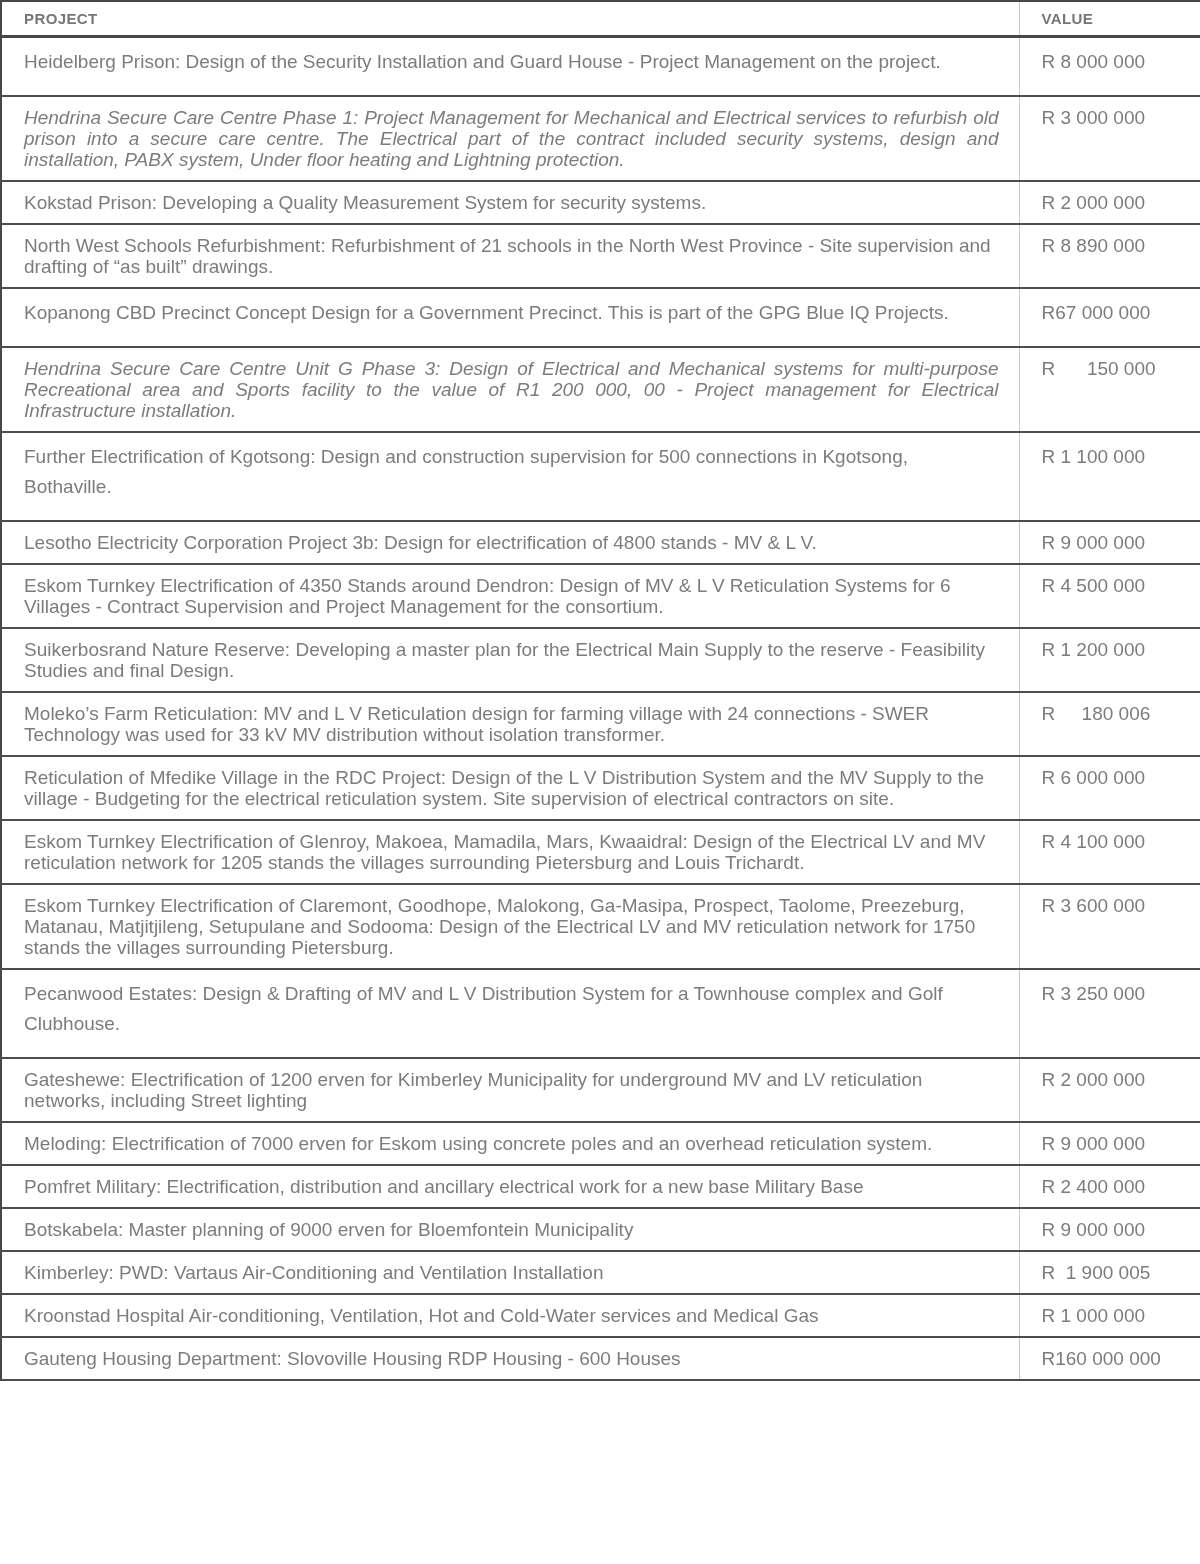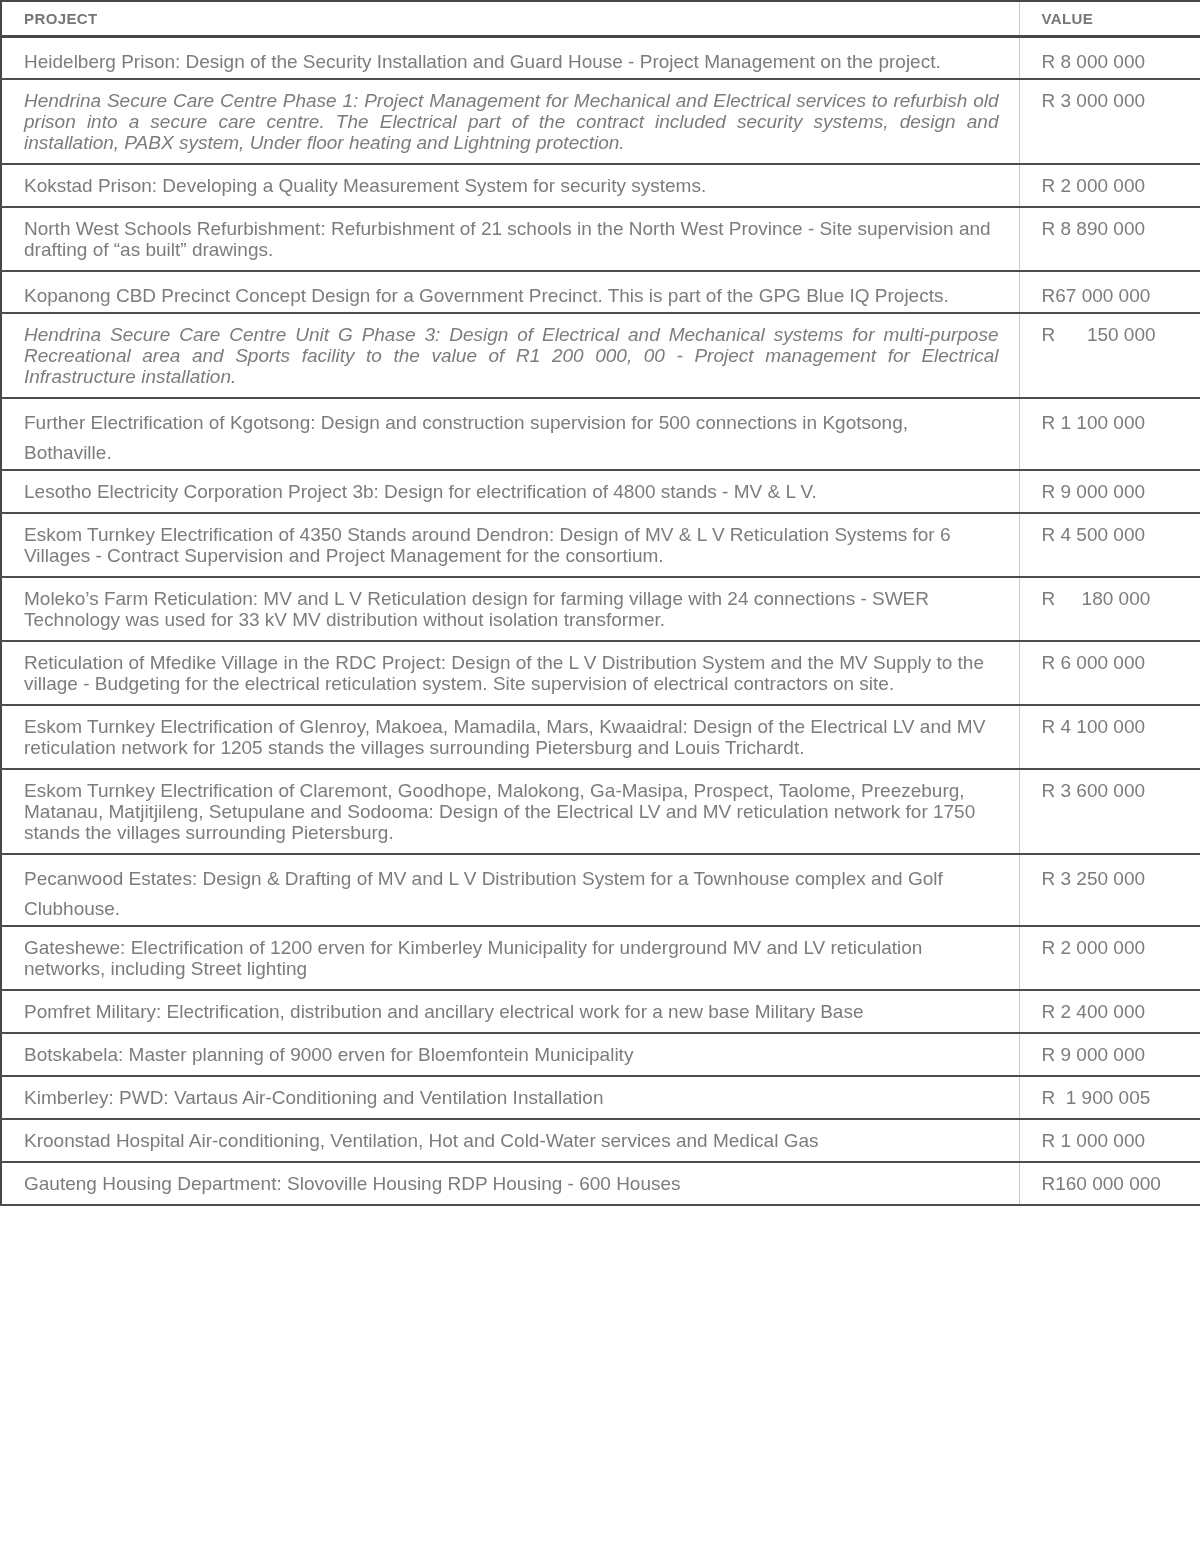--- a/index.html
+++ b/index.html
@@ -50,21 +50,21 @@
   td.cell-project.justify { text-align: justify; font-style: italic; }
   td.cell-value {
     padding: 10px 4px 10px 22px;
     line-height: 21px;
     white-space: pre;
   }
   tr.wide td.cell-project,
   tr.wide td.cell-value {
     line-height: 30px;
     padding-top: 9px;
-    padding-bottom: 1px;
+    padding-bottom: 18px;
   }
 </style>
 </head>
 <body>
 
 <div class="page">
   <table class="projects">
     <colgroup>
       <col class="c-project">
       <col class="c-value">
@@ -106,42 +106,50 @@
   </tr>
         <tr>
     <td class="cell-project">Lesotho Electricity Corporation Project 3b: Design for electrification of 4800 stands - MV &amp; L V.</td>
     <td class="cell-value">R 9 000 000</td>
   </tr>
         <tr>
     <td class="cell-project">Eskom Turnkey Electrification of 4350 Stands around Dendron: Design of MV &amp; L V Reticulation Systems for 6 Villages - Contract Supervision and Project Management for the consortium.</td>
     <td class="cell-value">R 4 500 000</td>
   </tr>
         <tr>
+    <td class="cell-project">Suikerbosrand Nature Reserve: Developing a master plan for the Electrical Main Supply to the reserve - Feasibility Studies and final Design.</td>
+    <td class="cell-value">R 1 200 000</td>
+  </tr>
+        <tr>
     <td class="cell-project">Moleko’s Farm Reticulation: MV and L V Reticulation design for farming village with 24 connections - SWER Technology was used for 33 kV MV distribution without isolation transformer.</td>
-    <td class="cell-value">R     180 000</td>
+    <td class="cell-value">R     180 006</td>
   </tr>
         <tr>
     <td class="cell-project">Reticulation of Mfedike Village in the RDC Project: Design of the L V Distribution System and the MV Supply to the village - Budgeting for the electrical reticulation system. Site supervision of electrical contractors on site.</td>
     <td class="cell-value">R 6 000 000</td>
   </tr>
         <tr>
     <td class="cell-project">Eskom Turnkey Electrification of Glenroy, Makoea, Mamadila, Mars, Kwaaidral: Design of the Electrical LV and MV reticulation network for 1205 stands the villages surrounding Pietersburg and Louis Trichardt.</td>
     <td class="cell-value">R 4 100 000</td>
   </tr>
         <tr>
     <td class="cell-project">Eskom Turnkey Electrification of Claremont, Goodhope, Malokong, Ga-Masipa, Prospect, Taolome, Preezeburg, Matanau, Matjitjileng, Setupulane and Sodooma: Design of the Electrical LV and MV reticulation network for 1750 stands the villages surrounding Pietersburg.</td>
     <td class="cell-value">R 3 600 000</td>
   </tr>
         <tr class="wide">
     <td class="cell-project">Pecanwood Estates: Design &amp; Drafting of MV and L V Distribution System for a Townhouse complex and Golf Clubhouse.</td>
     <td class="cell-value">R 3 250 000</td>
   </tr>
         <tr>
     <td class="cell-project">Gateshewe: Electrification of 1200 erven for Kimberley Municipality for underground MV and LV reticulation networks, including Street lighting</td>
     <td class="cell-value">R 2 000 000</td>
+  </tr>
+        <tr>
+    <td class="cell-project">Meloding: Electrification of 7000 erven for Eskom using concrete poles and an overhead reticulation system.</td>
+    <td class="cell-value">R 9 000 000</td>
   </tr>
         <tr>
     <td class="cell-project">Pomfret Military: Electrification, distribution and ancillary electrical work for a new base Military Base</td>
     <td class="cell-value">R 2 400 000</td>
   </tr>
         <tr>
     <td class="cell-project">Botskabela: Master planning of 9000 erven for Bloemfontein Municipality</td>
     <td class="cell-value">R 9 000 000</td>
   </tr>
         <tr>

